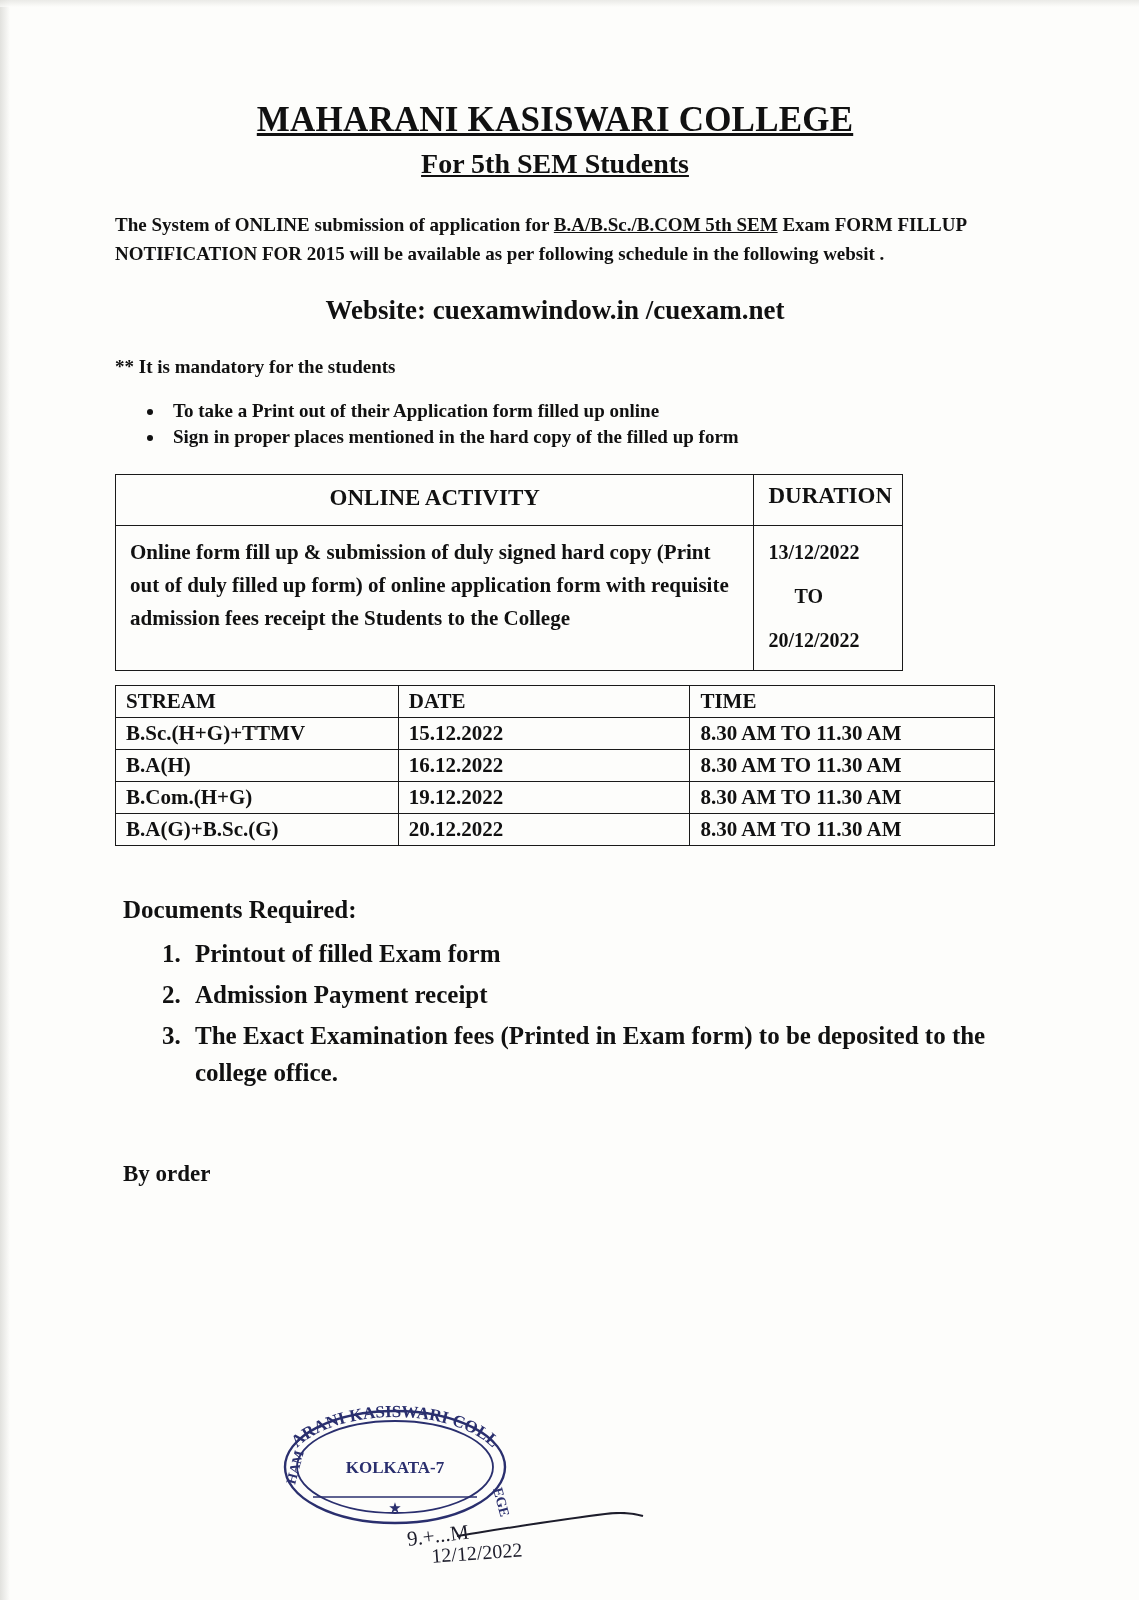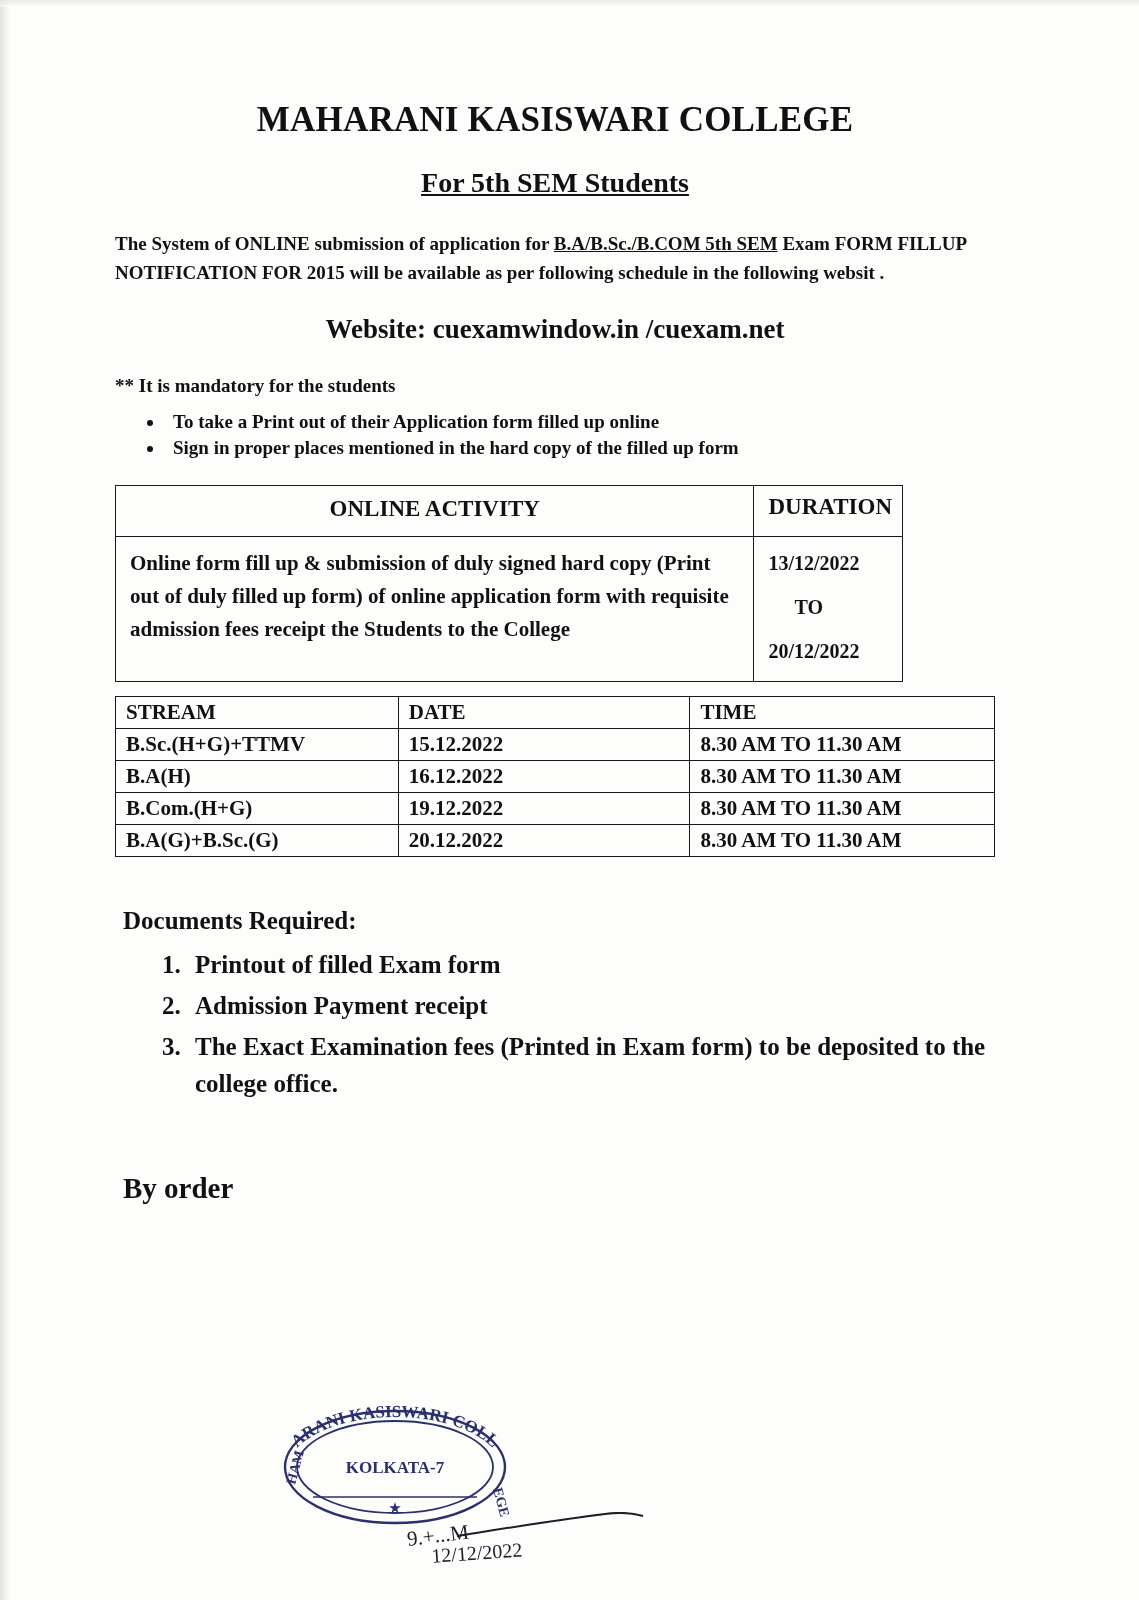--- a/index.html
+++ b/index.html
@@ -36,21 +36,22 @@
   .content {
     position: absolute;
     left: 115px;
     top: 100px;
     width: 880px;
   }
   h1.title {
     font-size: 35px;
     font-weight: bold;
     text-align: center;
-    margin: 0 0 27px 0;
+    text-decoration: underline;
+    margin: 0 0 8px 0;
     letter-spacing: .2px;
   }
   h2.subtitle {
     font-size: 28px;
     font-weight: bold;
     text-align: center;
     text-decoration: underline;
     margin: 0 0 30px 0;
   }
   .intro {
@@ -65,21 +66,21 @@
   }
   .website {
     font-size: 27px;
     font-weight: bold;
     text-align: center;
     margin: 0 0 30px 0;
   }
   .mandatory {
     font-size: 19px;
     font-weight: bold;
-    margin: 0 0 14px 0;
+    margin: 0 0 22px 0;
   }
   ul.bullets {
     margin: 12px 0 26px 0;
     padding-left: 50px;
     font-size: 19px;
     font-weight: bold;
   }
   ul.bullets li {
     margin-bottom: 4px;
     padding-left: 8px;
@@ -155,21 +156,21 @@
     font-weight: bold;
     margin: 0 0 0 40px;
     padding-left: 32px;
     line-height: 1.45;
   }
   ol.docs li {
     margin-bottom: 5px;
     padding-left: 8px;
   }
   .byorder {
-    font-size: 29px;
+    font-size: 23px;
     font-weight: bold;
     margin: 70px 0 0 8px;
   }
   .stamp-wrap {
     position: absolute;
     left: 265px;
     top: 1405px;
     width: 260px;
     height: 125px;
   }

